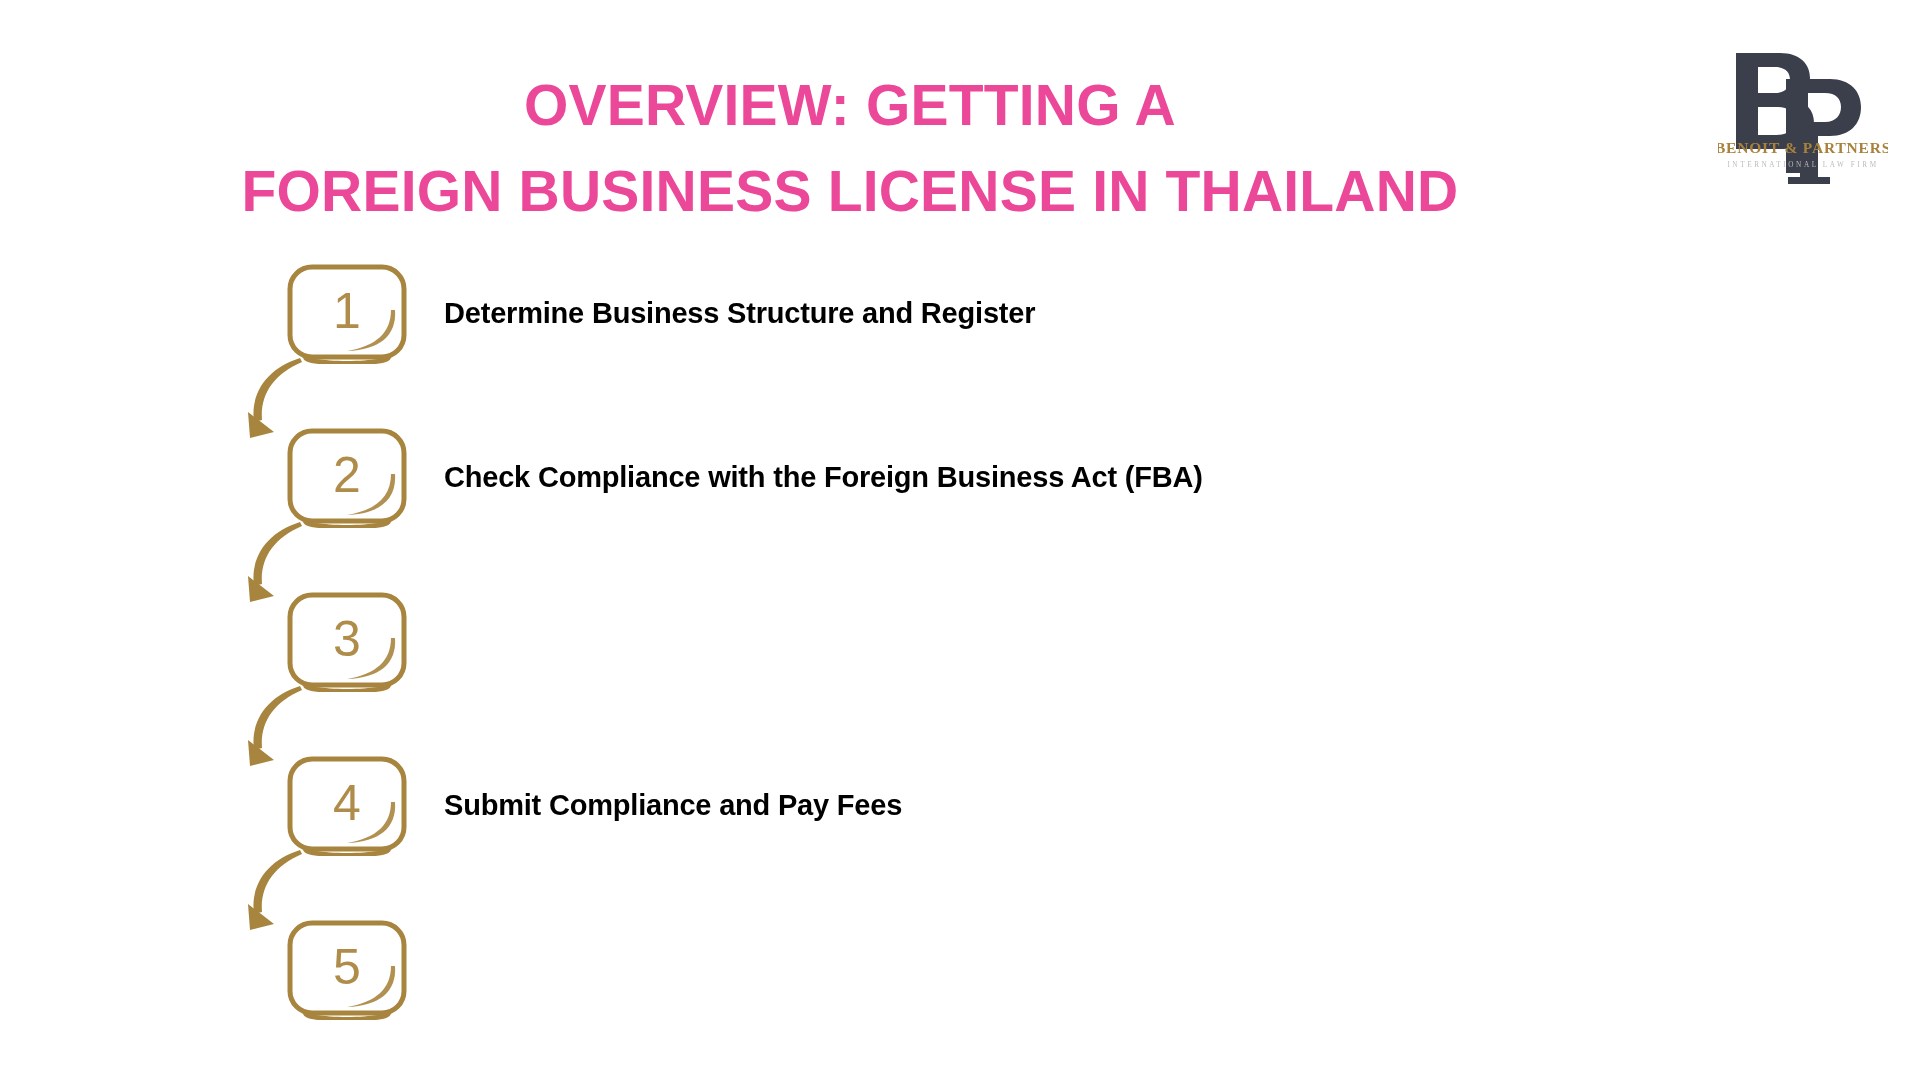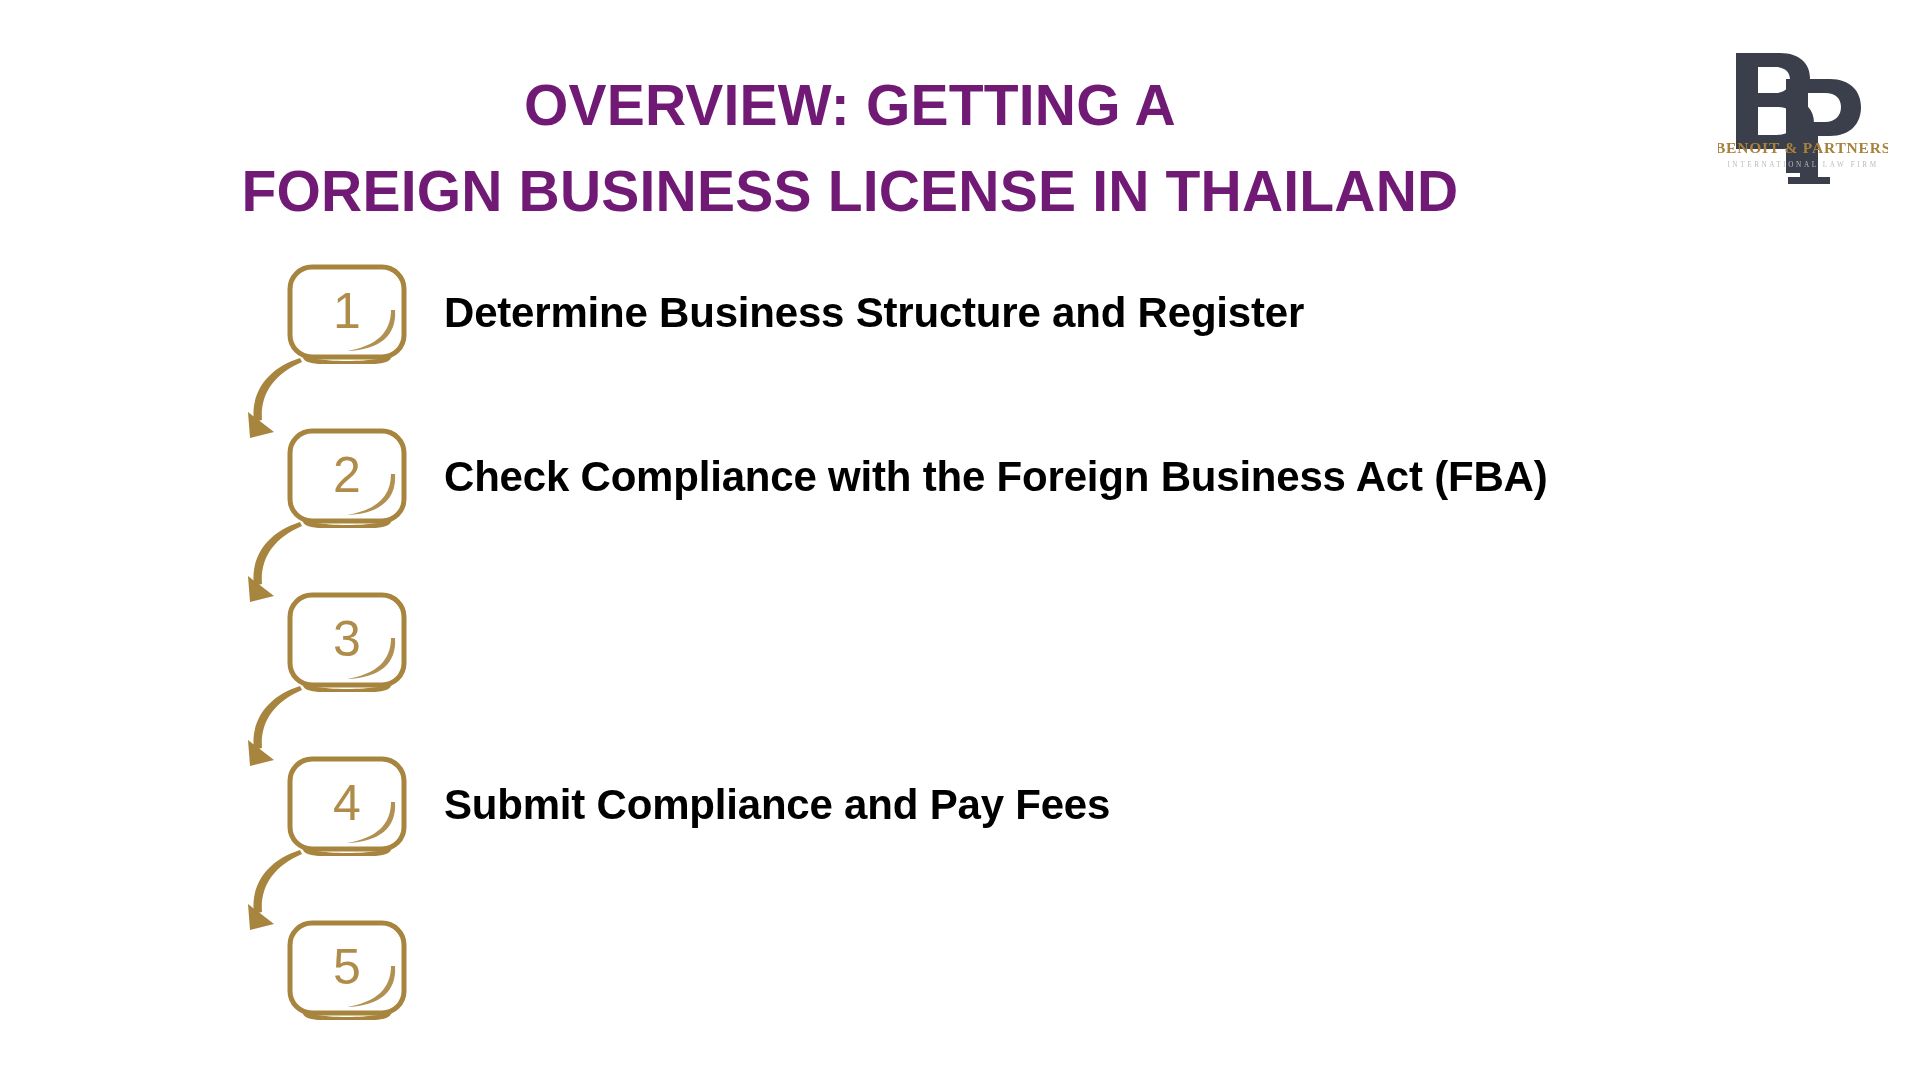--- a/index.html
+++ b/index.html
@@ -29,21 +29,21 @@
   
   .title-block {
     position: absolute;
     left: 0;
     top: 62px;
     width: 1700px;
     text-align: center;
   }
   .title-line {
     display: block;
-    color: #701a75;
+    color: #ec4899;
     font-family: "Liberation Sans", sans-serif;
     font-weight: bold;
     font-size: 57px;
     letter-spacing: 0.2px;
     line-height: 86px;
     white-space: nowrap;
     text-align: center;
   }
 
   
@@ -85,21 +85,21 @@
   .step-label {
     position: absolute;
     left: 444px;
     top: 0;
     height: 118px;
     display: flex;
     align-items: center;
     color: #000000;
     font-family: "Liberation Sans", sans-serif;
     font-weight: bold;
-    font-size: 42px;
+    font-size: 29px;
     letter-spacing: -0.2px;
     white-space: nowrap;
   }
   .connector {
     position: absolute;
     left: 238px;
     top: 100px;
     width: 112px;
     height: 112px;
   }

